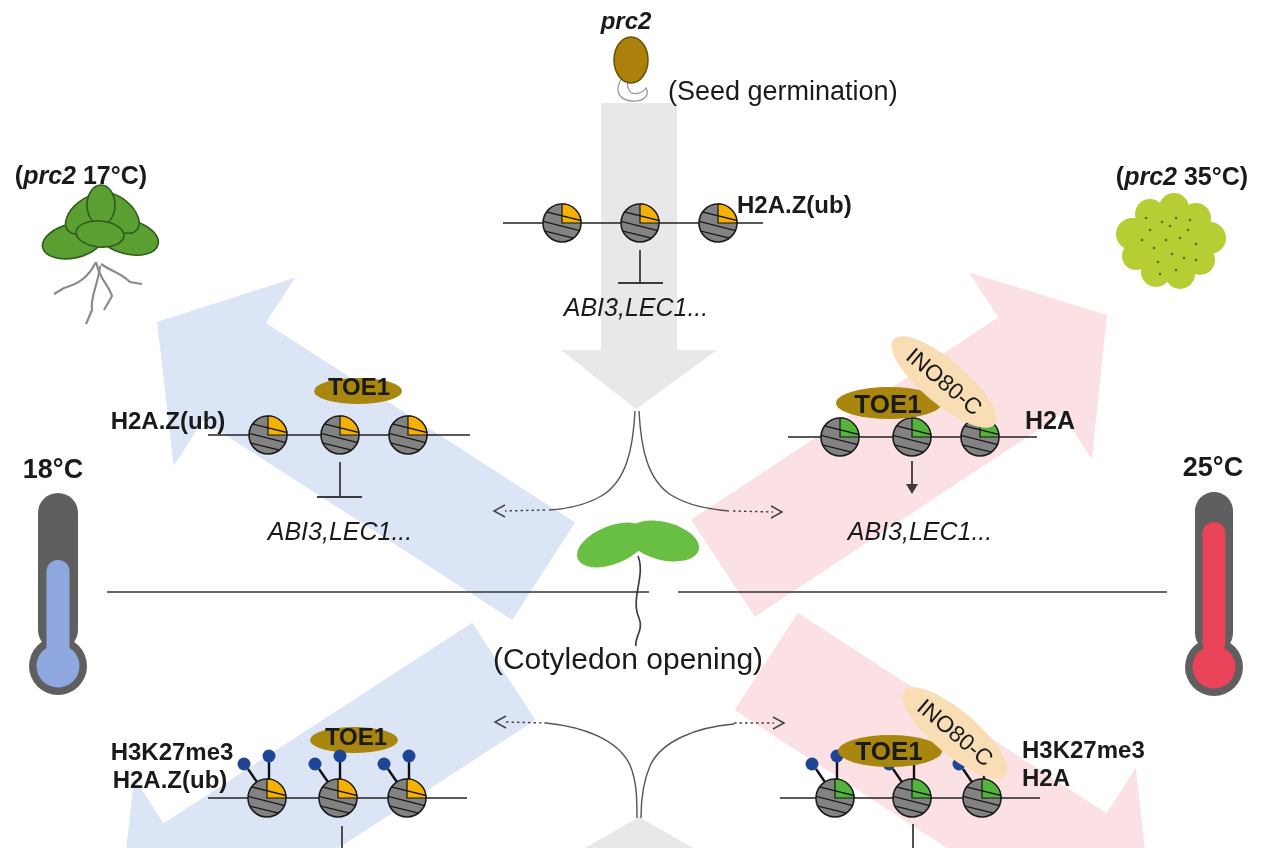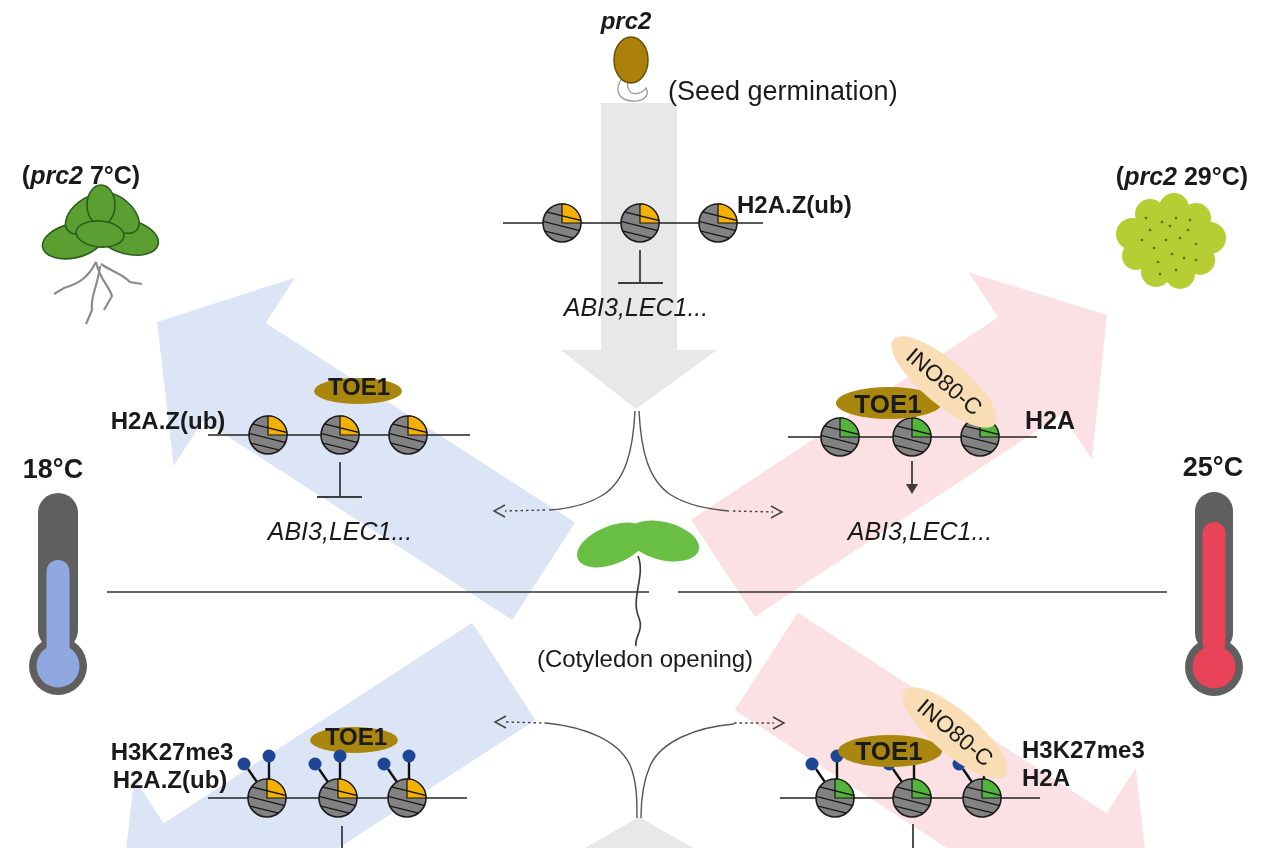--- a/index.html
+++ b/index.html
@@ -258,36 +258,36 @@
     <circle cx="1214" cy="667" r="21.5" fill="var(--thermo_warm)"></circle>
   </g>
 </svg>
 
 <div class="lbl b i" style="left:626px;top:21px;font-size:24px;">prc2</div>
 <div class="lbl left-a" style="left:668px;top:52px;font-size:27px;margin-top:40px;">(Seed germination)</div>
 
 <div class="lbl b left-a" style="left:737px;top:205px;font-size:24px;">H2A.Z(ub)</div>
 <div class="lbl i" style="left:636px;top:308px;font-size:25px;">ABI3,LEC1...</div>
 
-<div class="lbl b" style="left:81px;top:176px;font-size:25px;"><span>(</span><span class="i">prc2</span><span> 7°C)</span></div>
-<div class="lbl b" style="left:1182px;top:177px;font-size:25px;"><span>(</span><span class="i">prc2</span><span> 29°C)</span></div>
+<div class="lbl b" style="left:81px;top:176px;font-size:25px;"><span>(</span><span class="i">prc2</span><span> 17°C)</span></div>
+<div class="lbl b" style="left:1182px;top:177px;font-size:25px;"><span>(</span><span class="i">prc2</span><span> 35°C)</span></div>
 
 <div class="lbl b" style="left:359px;top:387px;font-size:24px;">TOE1</div>
 <div class="lbl b" style="left:168px;top:421px;font-size:24px;">H2A.Z(ub)</div>
 <div class="lbl i" style="left:340px;top:532px;font-size:25px;">ABI3,LEC1...</div>
 
 <div class="lbl rot40" style="left:944px;top:382px;font-size:23px;">INO80-C</div>
 <div class="lbl b" style="left:888px;top:404px;font-size:26px;">TOE1</div>
 <div class="lbl b left-a" style="left:1025px;top:421px;font-size:25px;">H2A</div>
 <div class="lbl i" style="left:920px;top:532px;font-size:25px;">ABI3,LEC1...</div>
 
 <div class="lbl b" style="left:53px;top:470px;font-size:27px;">18°C</div>
 <div class="lbl b" style="left:1213px;top:468px;font-size:27px;">25°C</div>
 
-<div class="lbl" style="left:628px;top:659px;font-size:24px;margin-left:17px;">(Cotyledon opening)</div>
+<div class="lbl" style="left:628px;top:659px;font-size:30px;">(Cotyledon opening)</div>
 
 <div class="lbl b" style="left:172px;top:752px;font-size:24px;">H3K27me3</div>
 <div class="lbl b" style="left:170px;top:780px;font-size:24px;">H2A.Z(ub)</div>
 <div class="lbl b" style="left:356px;top:737px;font-size:24px;">TOE1</div>
 
 <div class="lbl b" style="left:889px;top:751px;font-size:26px;">TOE1</div>
 <div class="lbl rot40" style="left:955px;top:733px;font-size:23px;">INO80-C</div>
 <div class="lbl b left-a" style="left:1022px;top:750px;font-size:24px;">H3K27me3</div>
 <div class="lbl b left-a" style="left:1022px;top:778px;font-size:24px;">H2A</div>
 

